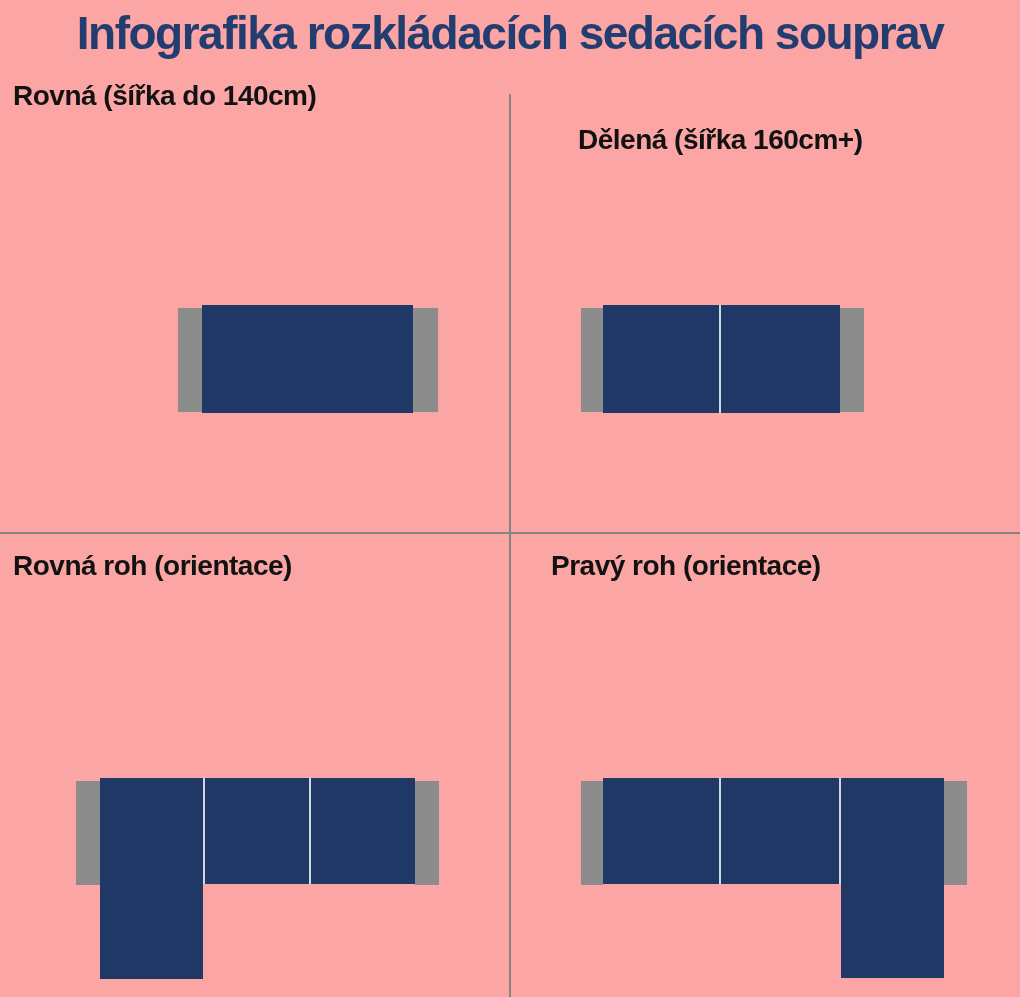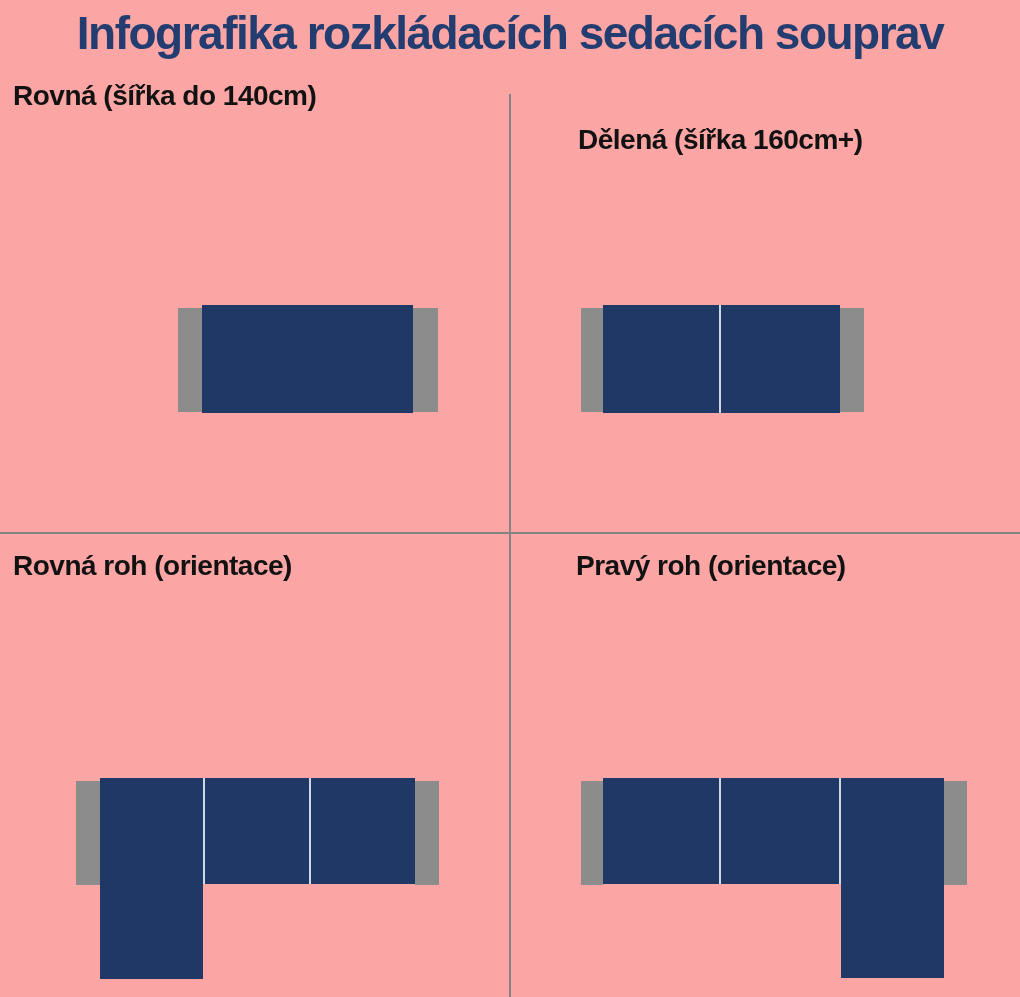--- a/index.html
+++ b/index.html
@@ -59,21 +59,21 @@
 <div class="canvas">
 
   <div class="title">Infografika rozkládacích sedacích souprav</div>
 
   <div class="v-line"></div>
   <div class="h-line"></div>
 
   <div class="quad-label" style="left:13px; top:80px;">Rovná (šířka do 140cm)</div>
   <div class="quad-label" style="left:578px; top:80px;margin-top:44px;">Dělená (šířka 160cm+)</div>
   <div class="quad-label" style="left:13px; top:550px;">Rovná roh (orientace)</div>
-  <div class="quad-label" style="left:576px; top:550px;">Pravý roh (orientace)</div>
+  <div class="quad-label" style="left:551px; top:550px;">Pravý roh (orientace)</div>
 
   <div>
     <div class="blk armrest" style="left:178px; top:308px; width:24px; height:104px;"></div>
     <div class="blk seat" style="left:202px; top:305px; width:211px; height:108px;"></div>
     <div class="blk armrest" style="left:413px; top:308px; width:25px; height:104px;"></div>
   </div>
 
   <div>
     <div class="blk armrest" style="left:581px; top:308px; width:22px; height:104px;"></div>
     <div class="blk seat" style="left:603px; top:305px; width:237px; height:108px;">

